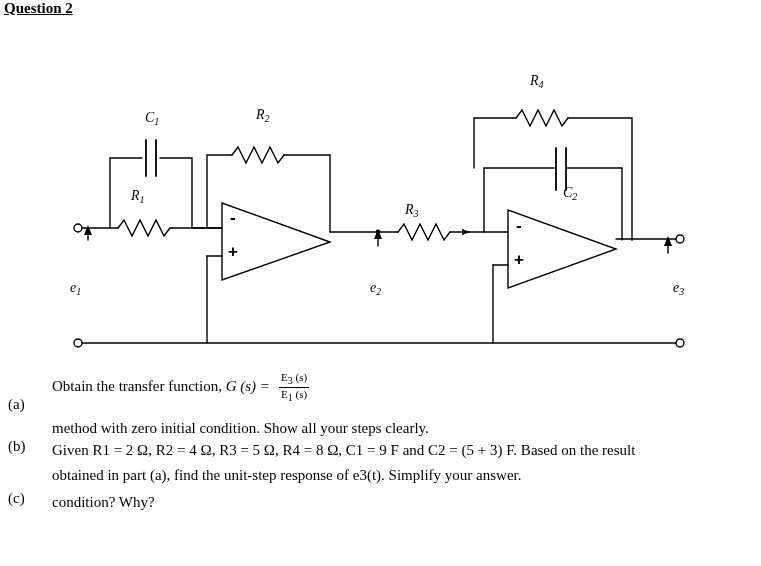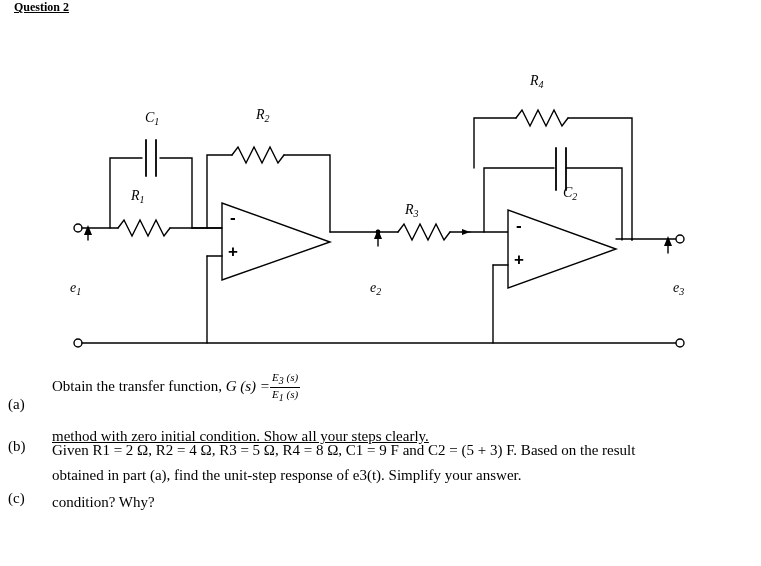--- a/index.html
+++ b/index.html
@@ -8,22 +8,22 @@
     background: #ffffff;
     font-family: "Liberation Serif", serif;
     color: #000000;
     position: relative;
     overflow: hidden;
   }
   .page { position: relative; width: 761px; height: 566px; }
 
   
   #q-title {
-    position:absolute; left:14px; top:0px;
-    font-size:12px; font-weight:bold;
+    position:absolute; left:4px; top:0px;
+    font-size:15px; font-weight:bold;
     text-decoration: underline;
     font-family: "Liberation Serif", serif;
   }
   #intro {
     position:absolute; left:6px; top:23px; width:748px;
     font-size:15px; line-height:25px;
     text-align: justify;
   }
   .ital { font-style: italic; }
   .sub { font-size: 10px; vertical-align: -0.25em; font-style: italic;}
@@ -39,22 +39,22 @@
   .items { position:absolute; left:0; top:372px; width:761px; font-size:15px; }
   .item { position:relative; display:flex; }
   .item .tag { width:52px; flex:0 0 52px; padding-left:8px; box-sizing:border-box; }
   .item .body { flex:1 1 auto; line-height:25px; }
   #item-a { height:64px; }
   #item-a .tag { padding-top:24px; }
   #item-b { margin-top:2px; }
   #item-c { margin-top:2px; }
   .frac {
     display:inline-block; vertical-align:middle; text-align:right;
-    font-size:11px; line-height:13px; font-style:italic;
-    margin:0 0; position:relative; top:-1px;
+    font-size:11px; line-height:13px; 
+    margin:0 9px; position:relative; top:-1px;
   }
   .frac .num { display:block; border-bottom:1px solid #000; padding:0 2px; }
   .frac .den { display:block; padding:0 2px; }
 </style>
 </head>
 <body>
 
 <div class="page">
 
   <div id="q-title">Question 2</div>
@@ -149,21 +149,21 @@
     <div style="position:absolute; left:516px; top:126px; font-size:17px; font-family:'Liberation Sans',sans-serif; font-weight:bold;">-</div>
     <div style="position:absolute; left:514px; top:160px; font-size:17px; font-family:'Liberation Sans',sans-serif; font-weight:bold;">+</div>
   </div>
 
   <div class="items">
 
     <div class="item" id="item-a">
       <div class="tag">(a)</div>
       <div class="body">
         <span>Obtain the transfer function,  </span><span class="ital">G (s) =</span><span class="frac"><span class="num"><span>E</span><span class="subn">3</span><span> (s)</span></span><span class="den"><span>E</span><span class="subn">1</span><span> (s)</span></span></span>
-        <div style="margin-top:20px;text-decoration:underline;">method with zero initial condition. Show all your steps clearly.</div>
+        <div style="margin-top:12px;">method with zero initial condition. Show all your steps clearly.</div>
       </div>
     </div>
 
     <div class="item" id="item-b">
       <div class="tag">(b)</div>
       <div class="body">
         <div>Given R1 = 2 Ω, R2 = 4 Ω, R3 = 5 Ω, R4 = 8 Ω, C1 = 9 F and C2 = (5 + 3) F. Based on the result</div>
         <div>obtained in part (a), find the unit-step response of e3(t). Simplify your answer.</div>
       </div>
     </div>

